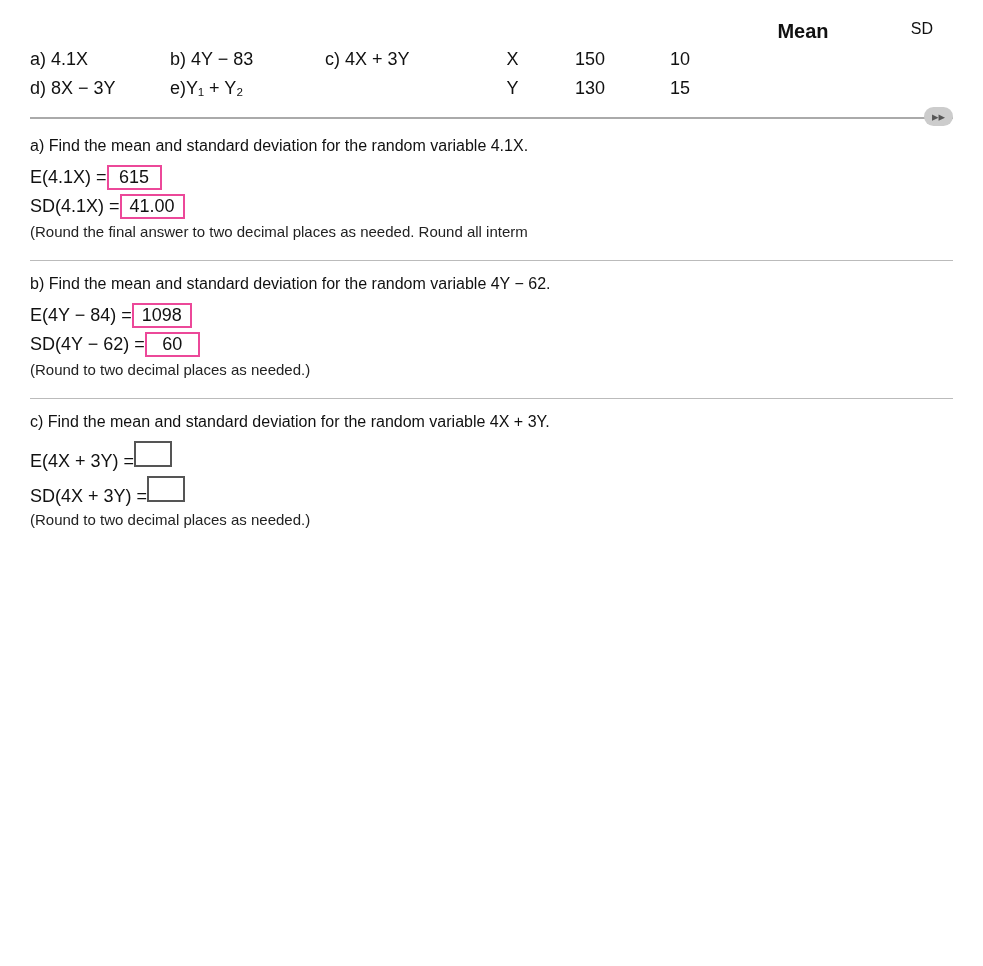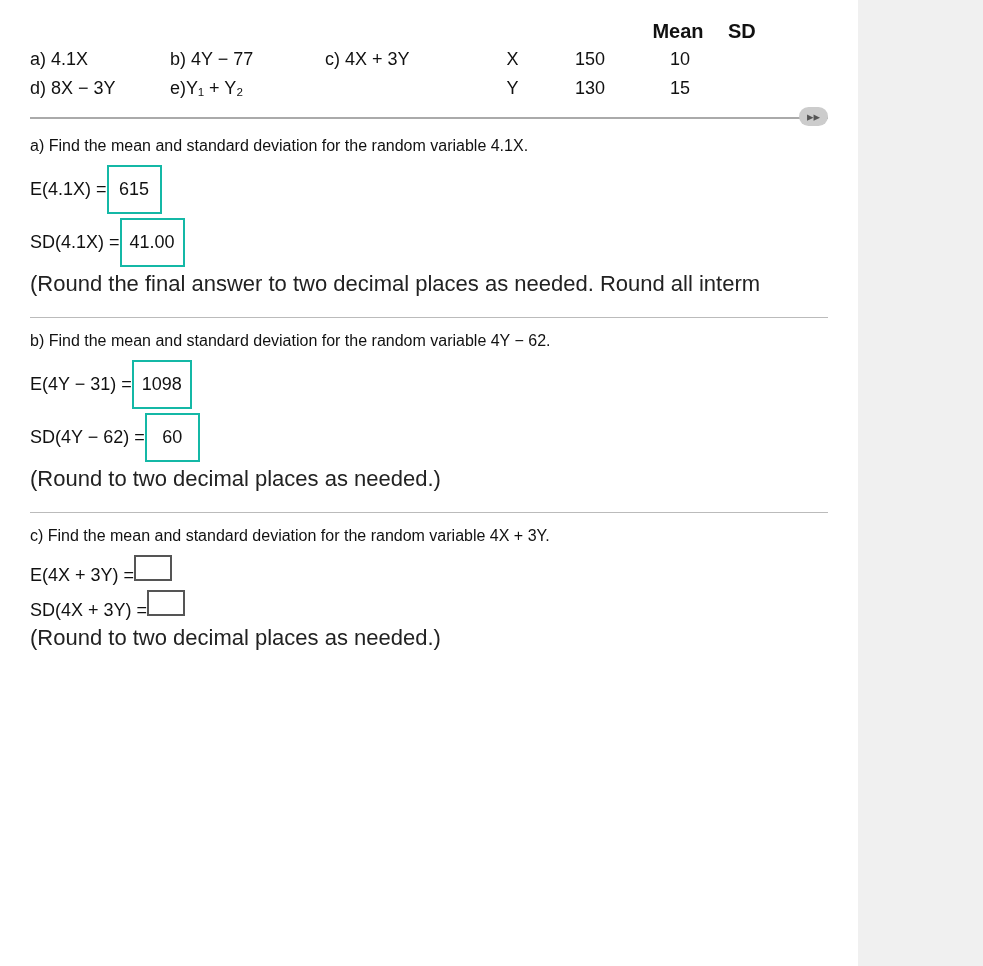--- a/index.html
+++ b/index.html
@@ -12,21 +12,21 @@
       background: #f0f0f0;
       font-family: Arial, sans-serif;
       font-size: 18px;
       color: #111;
       width: 983px;
       min-height: 966px;
     }
 
     .page {
       background: #fff;
-      width: 858px;
+      width: 983px;
       min-height: 966px;
       padding: 20px 30px 30px 30px;
     }
 
     .top-table {
       width: 100%;
       margin-bottom: 10px;
     }
 
     .table-header-row {
@@ -38,23 +38,23 @@
 
     .col-mean {
       width: 100px;
       text-align: center;
       font-weight: bold;
       font-size: 20px;
     }
 
     .col-sd {
       width: 80px;
-      text-align: left;
-      font-weight: bold;
-      font-size: 20px;
+      text-align: right;
+      font-weight: normal;
+      font-size: 16px;
     }
 
     .data-row {
       display: flex;
       align-items: flex-end;
       margin-bottom: 8px;
     }
 
     .expr-col {
       width: 140px;
@@ -106,40 +106,40 @@
 
     .equation-line {
       font-size: 18px;
       margin-bottom: 4px;
       display: flex;
       align-items: baseline;
       text-align: center;
     }
 
     .answer-box {
-      border: 2px solid #14b8a6;
-      padding: 12px 8px;
+      border: 2px solid #ec4899;
+      padding: 0 8px;
       min-width: 55px;
       display: inline-block;
       background: #fff;
       font-size: 18px;
     }
 
     .answer-box-empty {
       border: 2px solid #555;
       padding: 2px 8px;
       min-width: 38px;
       min-height: 26px;
       display: inline-block;
       background: #fff;
       font-size: 18px;
     }
 
     .note-text {
-      font-size: 22px;
+      font-size: 15px;
       color: #222;
       margin-top: 4px;
     }
 
     .section-divider {
       border: none;
       border-top: 1px solid #bbb;
       margin: 14px 0 14px 0;
     }
 
@@ -159,21 +159,21 @@
 <div class="page">
 
   <div class="top-table">
     <div class="table-header-row">
       <span class="col-mean">Mean</span>
       <span class="col-sd">SD</span>
     </div>
 
     <div class="data-row">
       <span class="expr-col">a) 4.1X</span>
-      <span class="expr-col2">b) 4Y − 77</span>
+      <span class="expr-col2">b) 4Y − 83</span>
       <span class="expr-col3">c) 4X + 3Y</span>
       <span class="var-col">X</span>
       <span class="mean-val">150</span>
       <span class="sd-val">10</span>
     </div>
 
     <div class="data-row">
       <span class="expr-col">d) 8X − 3Y</span>
       <span class="expr-col2">e)Y₁ + Y₂</span>
       <span class="expr-col3"></span>
@@ -197,21 +197,21 @@
       <span class="answer-box">41.00</span>
     </div>
     <div class="note-text">(Round the final answer to two decimal places as needed. Round all interm</div>
   </div>
 
   <hr class="section-divider">
 
   <div class="section">
     <div class="section-title">b) Find the mean and standard deviation for the random variable 4Y − 62.</div>
     <div class="equation-line">
-      <span>E(4Y − 31) = </span>
+      <span>E(4Y − 84) = </span>
       <span class="answer-box">1098</span>
     </div>
     <div class="equation-line">
       <span>SD(4Y − 62) = </span>
       <span class="answer-box">60</span>
     </div>
     <div class="note-text">(Round to two decimal places as needed.)</div>
   </div>
 
   <hr class="section-divider">

